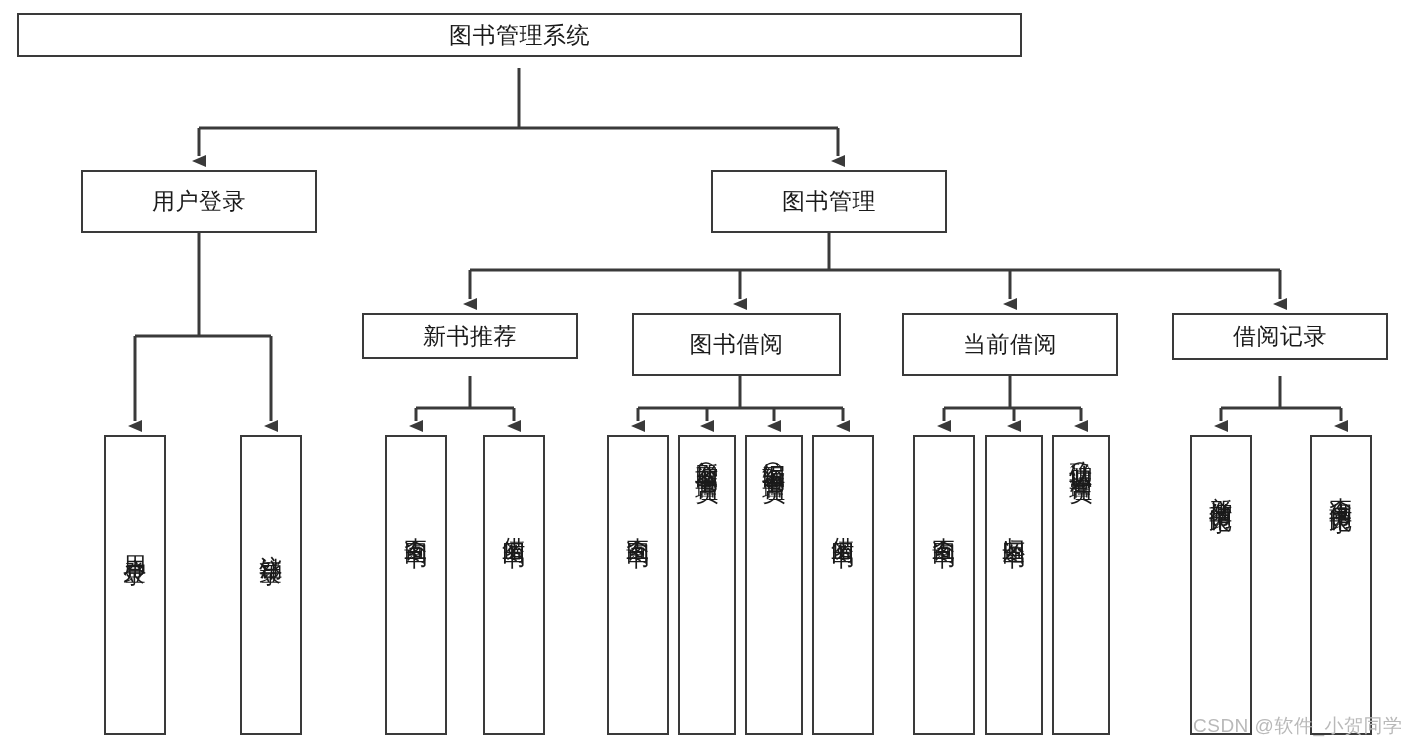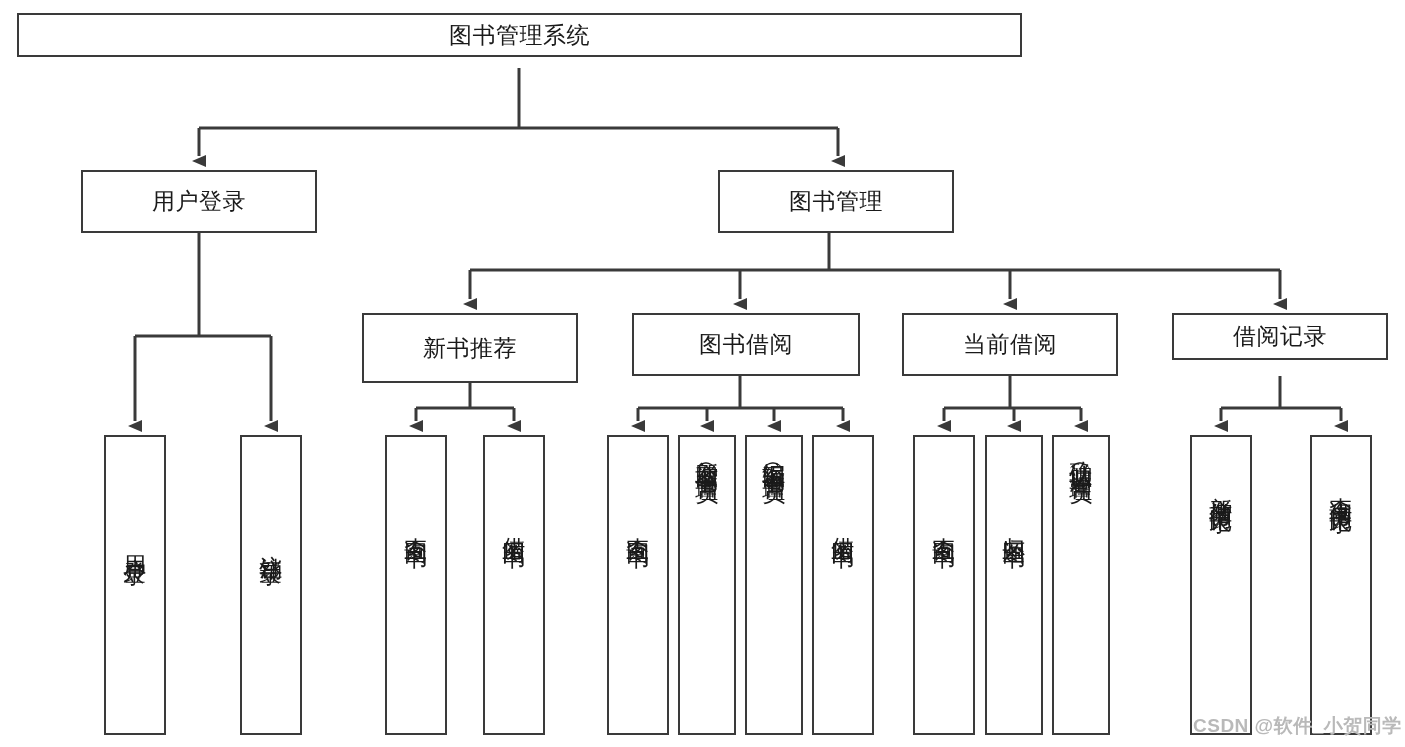--- a/index.html
+++ b/index.html
@@ -119,28 +119,28 @@
     </g>
   </svg>
 
   <div class="node" style="left: 17px; top: 13px; width: 1005px; height: 44px;">
     <span class="node-label">图书管理系统</span>
   </div>
 
   <div class="node" style="left: 81px; top: 170px; width: 236px; height: 63px;">
     <span class="node-label">用户登录</span>
   </div>
-  <div class="node" style="left: 711px; top: 170px; width: 236px; height: 63px; margin-left: 7px;">
+  <div class="node" style="left: 711px; top: 170px; width: 236px; height: 63px;">
     <span class="node-label">图书管理</span>
   </div>
 
-  <div class="node" style="left: 362px; top: 313px; width: 216px; height: 70px;">
+  <div class="node" style="left: 362px; top: 313px; width: 216px; height: 46px;">
     <span class="node-label">新书推荐</span>
   </div>
-  <div class="node" style="left: 632px; top: 313px; width: 228px; height: 63px;">
+  <div class="node" style="left: 632px; top: 313px; width: 209px; height: 63px;">
     <span class="node-label">图书借阅</span>
   </div>
   <div class="node" style="left: 902px; top: 313px; width: 216px; height: 63px;">
     <span class="node-label">当前借阅</span>
   </div>
   <div class="node" style="left: 1172px; top: 313px; width: 216px; height: 47px;">
     <span class="node-label">借阅记录</span>
   </div>
 
   <div class="node vertical" style="left: 104px; top: 435px; width: 62px; height: 300px;">
@@ -176,15 +176,15 @@
   <div class="node vertical" style="left: 1052px; top: 435px; width: 58px; height: 300px;">
     <span class="node-label" style="margin-top: 6px;">确认归还（管理员）</span>
   </div>
   <div class="node vertical" style="left: 1190px; top: 435px; width: 62px; height: 300px;">
     <span class="node-label" style="margin-top: 42px;">新增借阅记录</span>
   </div>
   <div class="node vertical" style="left: 1310px; top: 435px; width: 62px; height: 300px;">
     <span class="node-label" style="margin-top: 42px;">查询借阅记录</span>
   </div>
 
-  <div class="watermark" style="left: 1193px; top: 713px; font-weight: bold;">CSDN @软件_小贺同学</div>
+  <div class="watermark" style="left: 1193px; top: 713px;">CSDN @软件_小贺同学</div>
 
 </div>
 
 </body></html>

